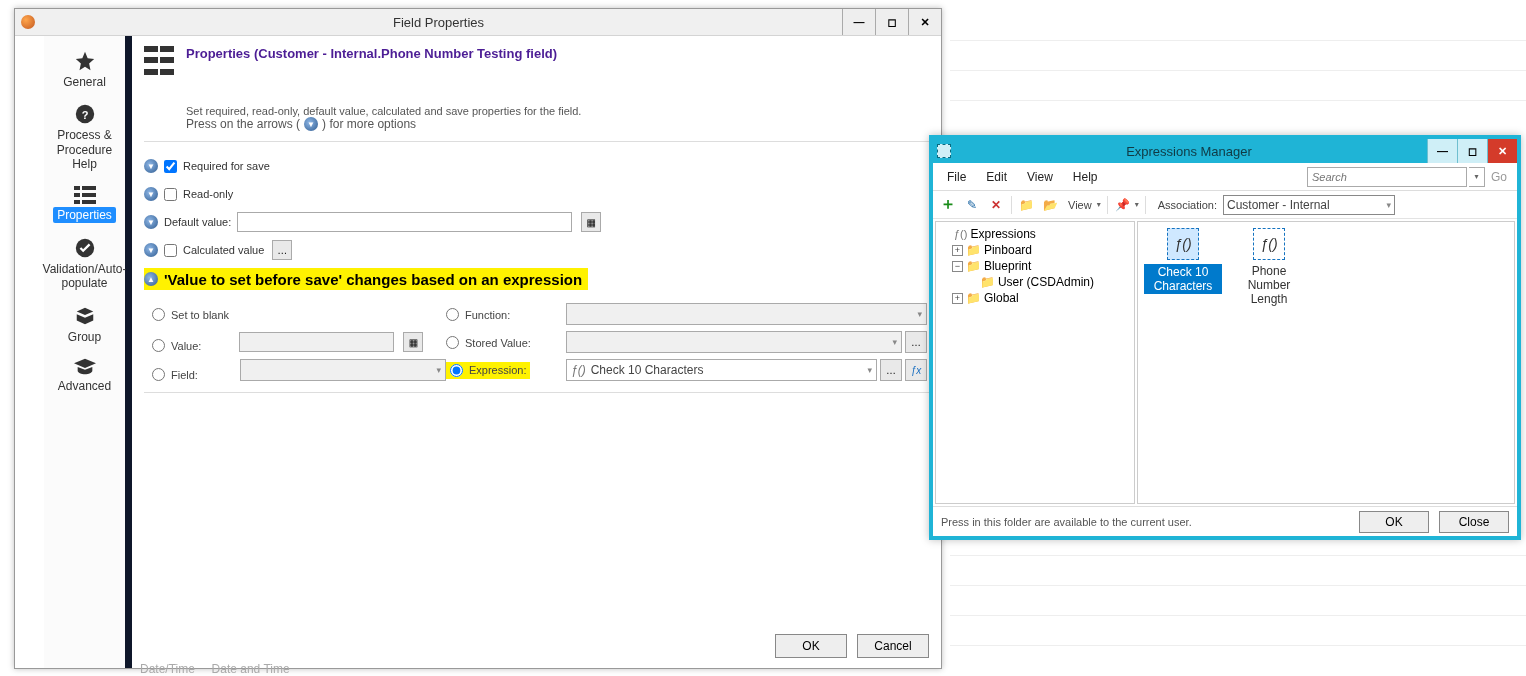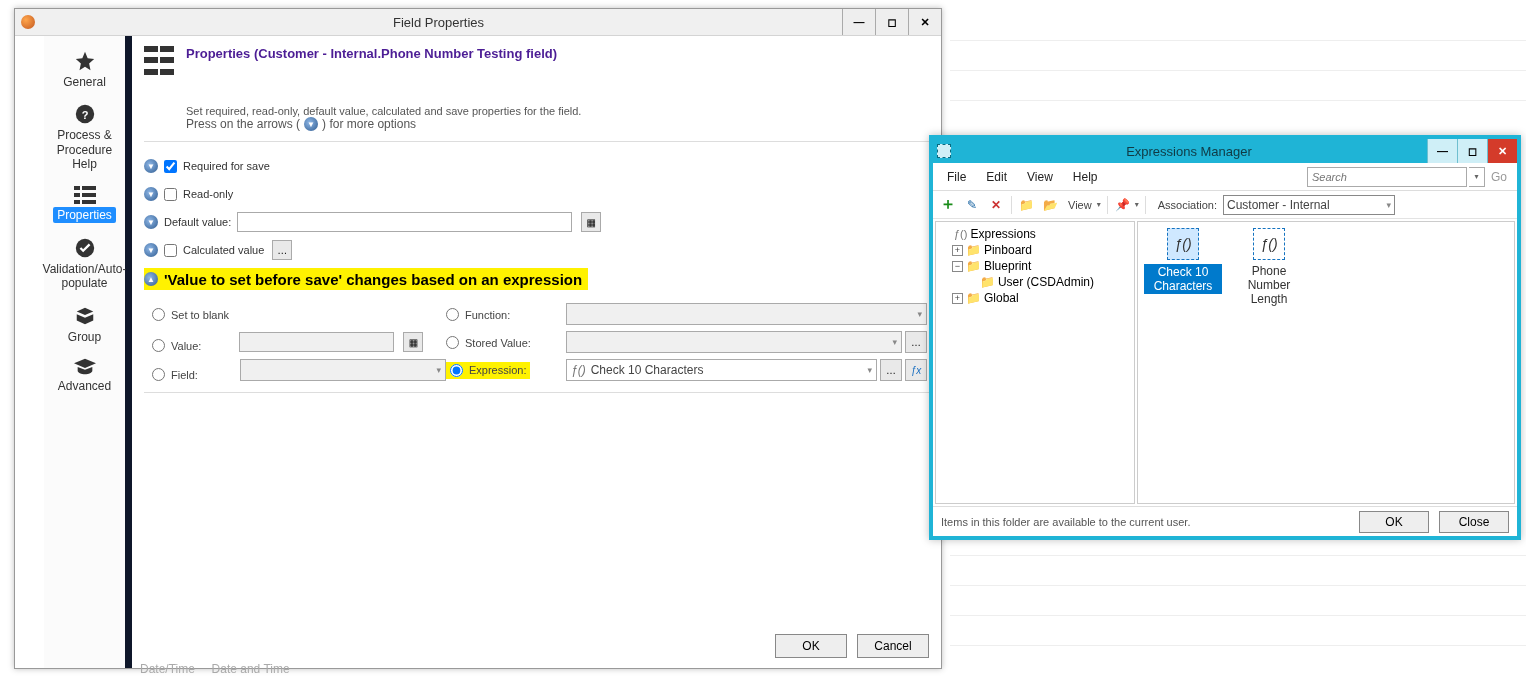--- a/index.html
+++ b/index.html
@@ -396,21 +396,21 @@
         <span class="lbl">Check 10 Characters</span>
       </div>
       <div class="em-item">
         <div class="ico">ƒ()</div>
         <span class="lbl">Phone Number Length</span>
       </div>
     </div>
   </div>
 
   <div class="em-status">
-    <span class="msg">Items in this folder are available to the current user.</span>
+    <span class="msg">Press in this folder are available to the current user.</span>
     <div class="btns">
       <button class="btn">OK</button>
       <button class="btn">Close</button>
     </div>
   </div>
 </div>
 
 <div class="bottom-cut">
   <span>Date/Time</span>&nbsp;&nbsp;&nbsp;&nbsp;&nbsp;&nbsp;<span>Date and Time</span>
 </div>

